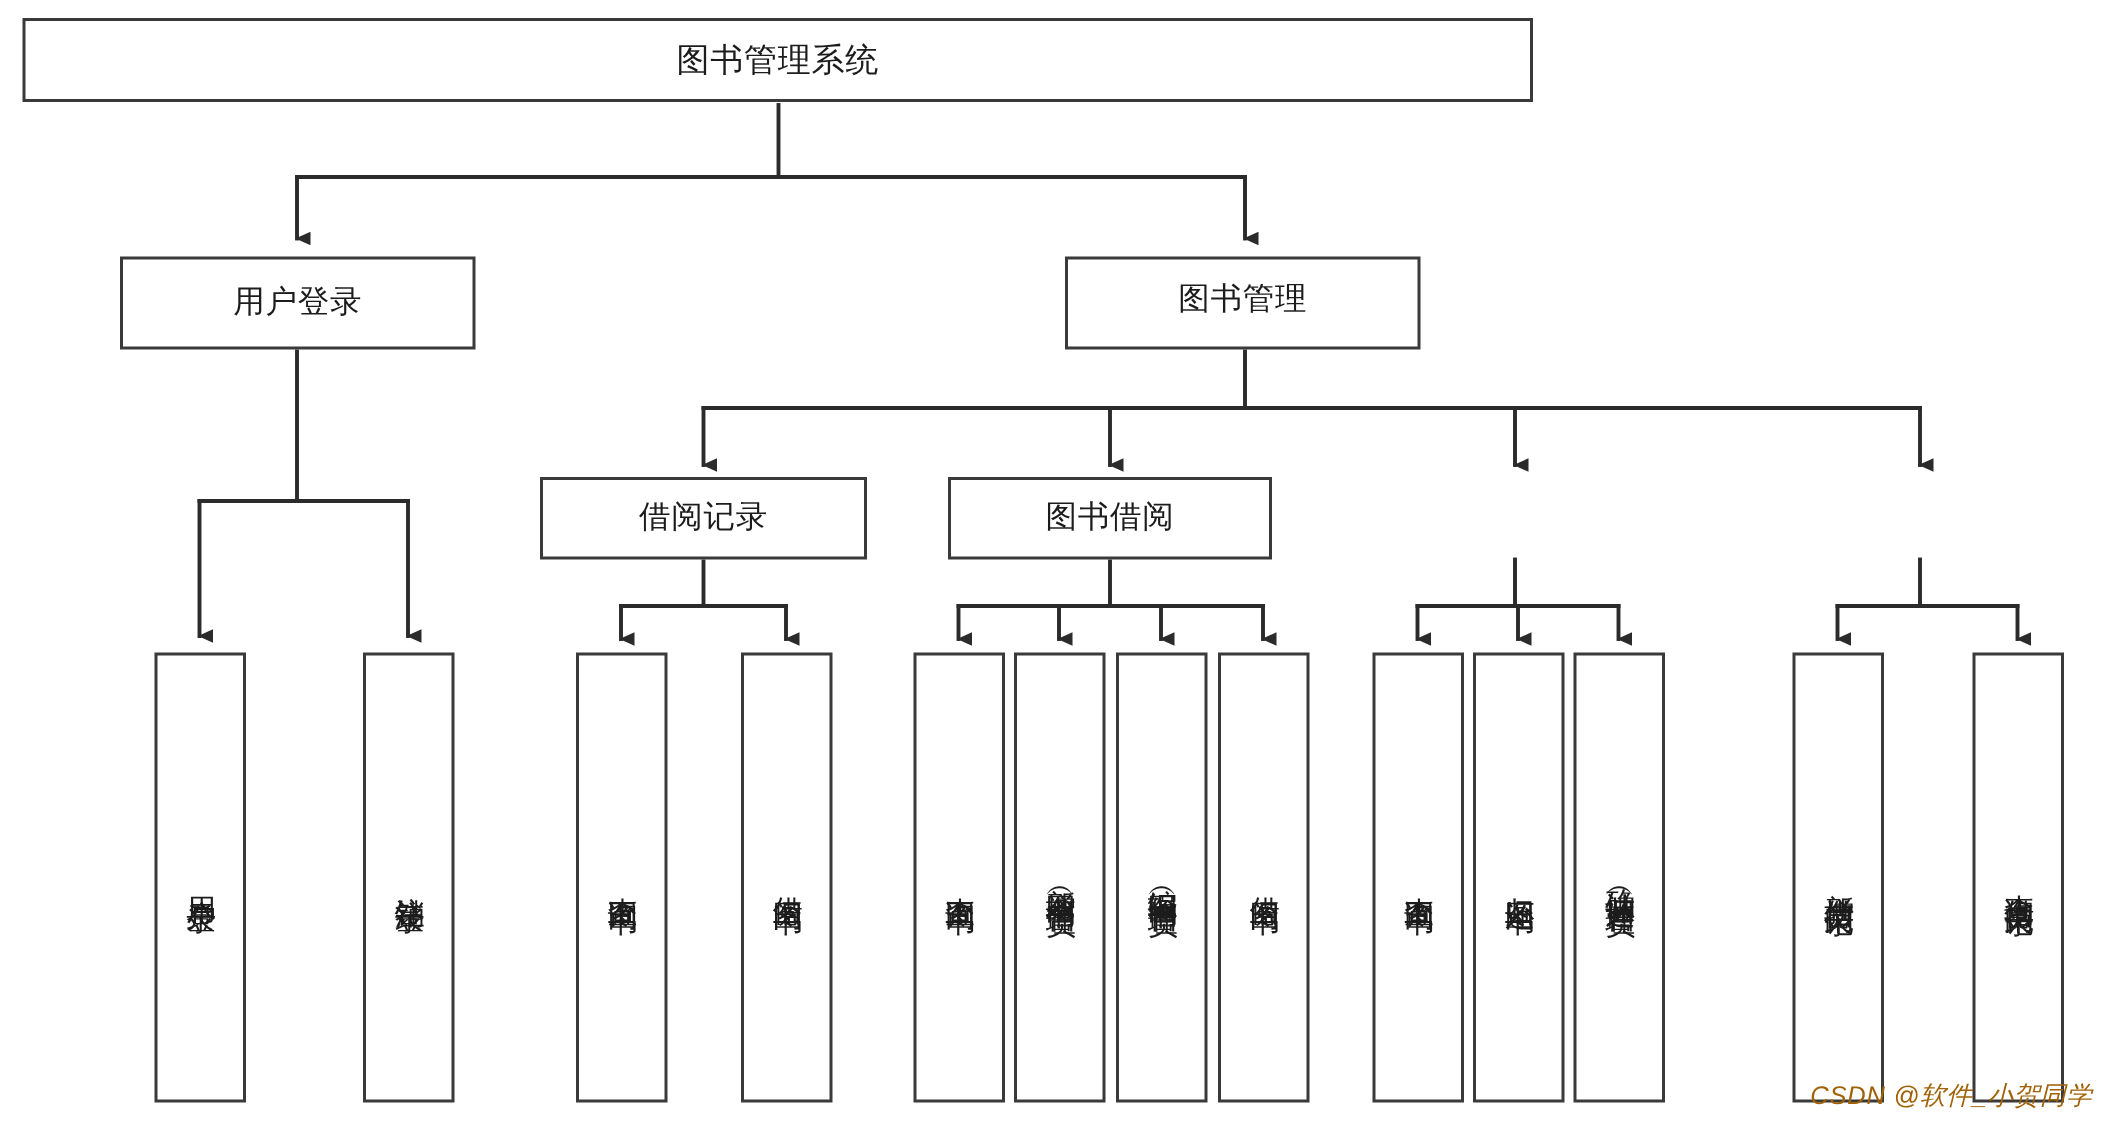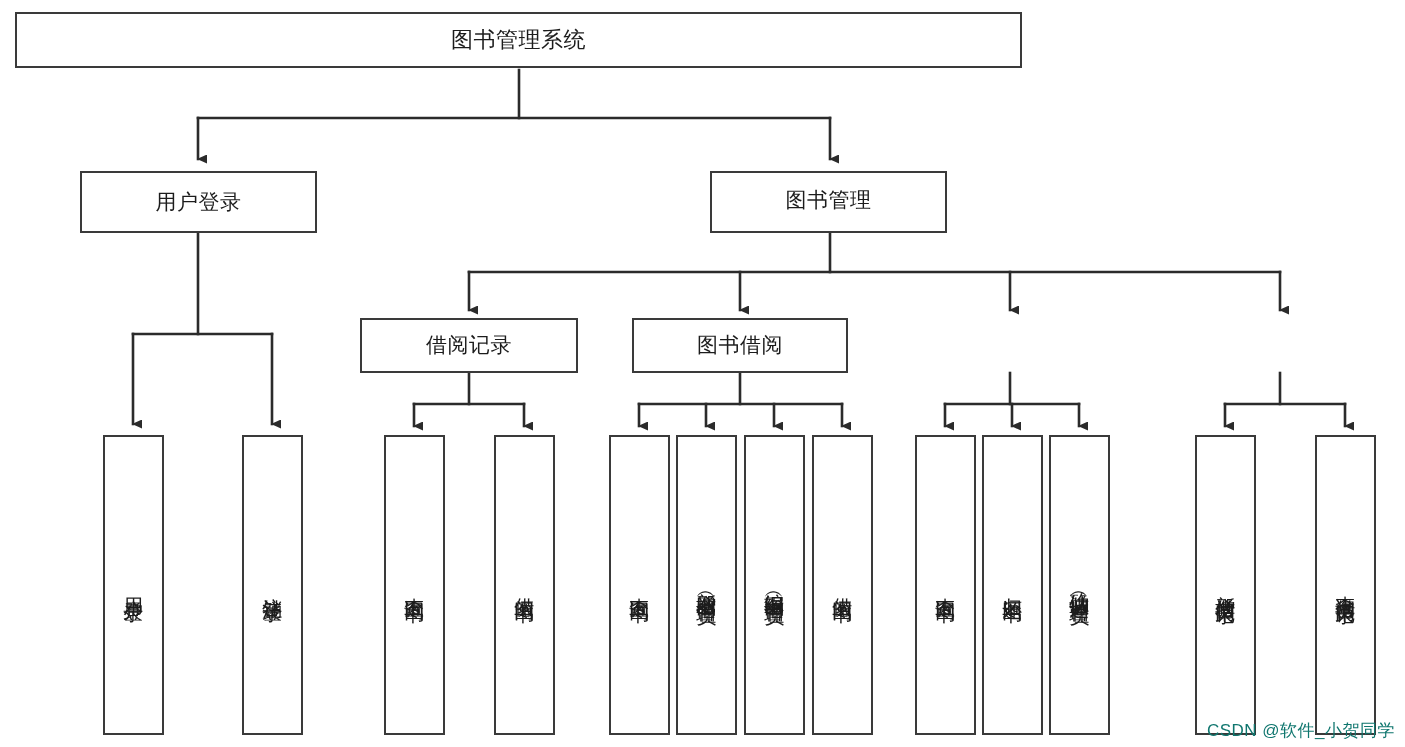--- a/index.html
+++ b/index.html
@@ -58,25 +58,26 @@
     padding-top: 2px;
   }
   .node.root .node-label {
     font-size: 22px;
   }
   #watermark {
     position: absolute;
     right: 10px;
     bottom: 5px;
     font-size: 17px;
-    color: #0f766e;
+    color: #a16207;
     letter-spacing: 0.5px;
     z-index: 5;
     user-select: none;
     white-space: nowrap;
+    font-style: italic;
   }
 </style>
 </head>
 <body>
 
 <div id="diagram-root">
 
   <svg id="edge-layer" viewBox="0 0 1405 747" xmlns="http://www.w3.org/2000/svg">
     <defs>
       <marker id="arrowhead" markerWidth="9" markerHeight="10" refX="4.5" refY="9" orient="auto" markerUnits="userSpaceOnUse">

